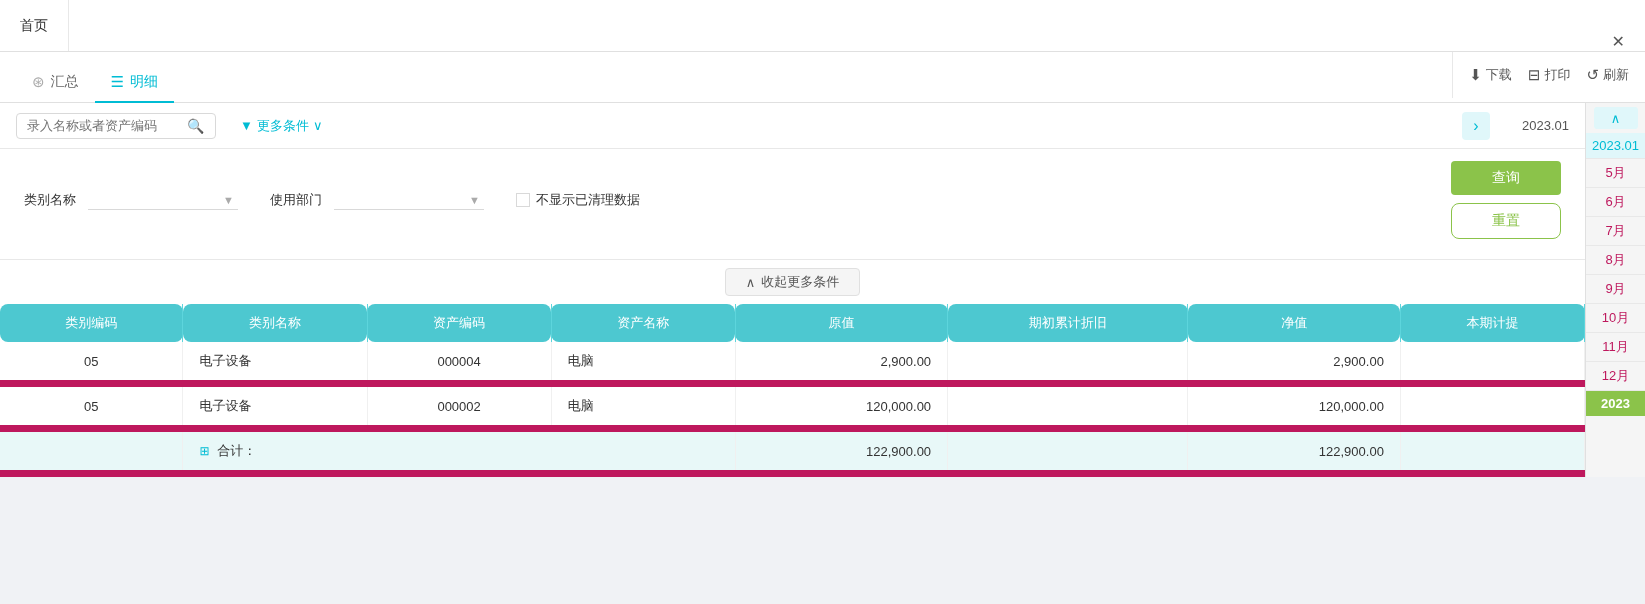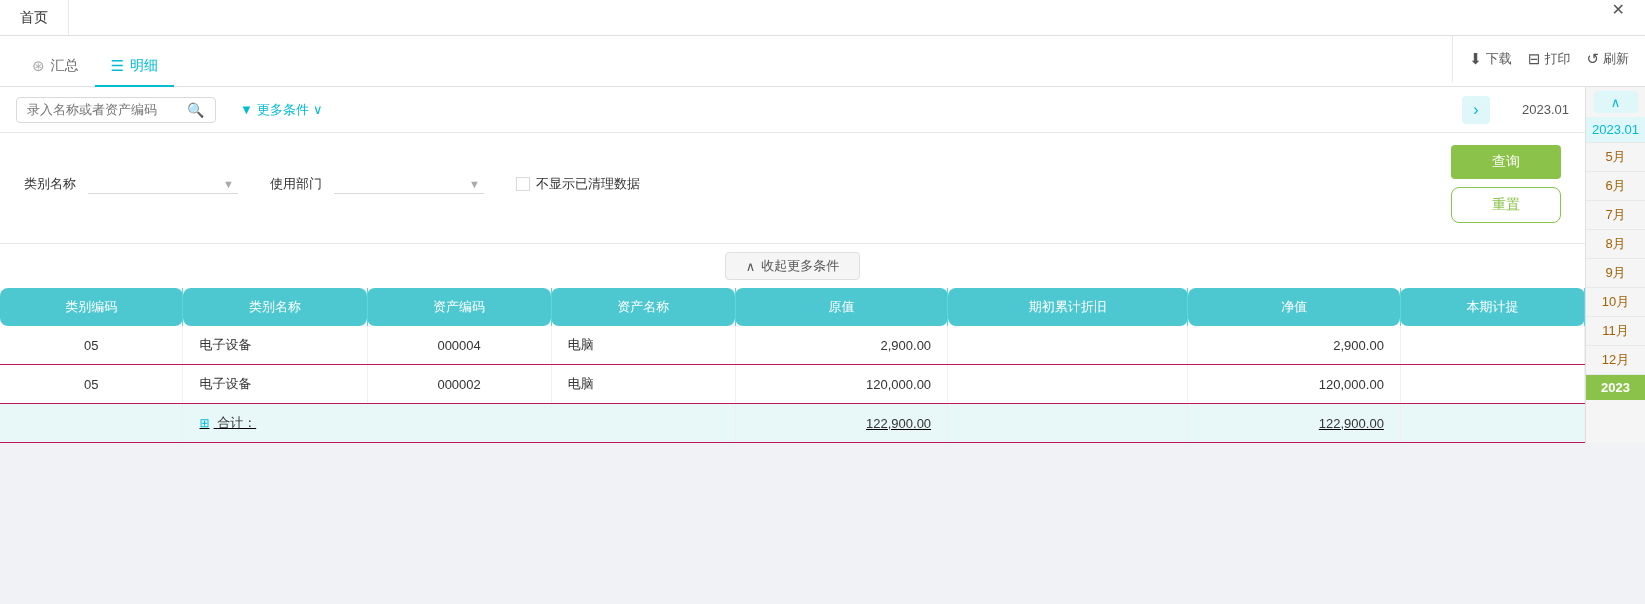--- a/index.html
+++ b/index.html
@@ -1,20 +1,20 @@
 <!DOCTYPE html>
 <html><head>
   <meta charset="utf-8">
   <style>
     * { box-sizing: border-box; margin: 0; padding: 0; }
     body { font-family: "Microsoft YaHei", "PingFang SC", sans-serif; font-size: 13px; background: #f0f2f5; width: 1645px; min-height: 604px; overflow-x: hidden; }
 
     
     .top-nav {
-      display: flex; align-items: flex-start; background: #fff; height: 36px;
+      display: flex; align-items: flex-end; background: #fff; height: 52px;
       border-bottom: 1px solid #e0e0e0; padding: 0 0 0 0; gap: 13px;
     }
     .nav-home {
       padding: 0 20px; height: 100%; display: flex; align-items: center;
       color: #333; font-size: 14px; cursor: pointer; border-right: 1px solid #e8e8e8;
     }
     .nav-tab {
       height: 100%; display: flex; align-items: center; padding: 0 16px;
       background: #4dc8d0; color: #fff; font-size: 14px; cursor: pointer;
       border-right: 1px solid #e8e8e8; position: relative;
@@ -114,24 +114,24 @@
 
     
     .table-wrap { background: #fff; overflow-x: auto; }
     table { width: 100%; border-collapse: collapse; }
     thead tr { background: #4dc8d0; }
     thead th {
       color: #fff; font-size: 13px; font-weight: 500; padding: 10px 16px;
       text-align: center; border-right: 1px solid #5dd5dc; border-radius: 8px;
     }
     tbody tr { background: #fff; }
-    tbody tr.total-row { background: #e8f8f8; text-decoration: underline; }
+    tbody tr.total-row { background: #e8f8f8; }
     tbody td {
       padding: 10px 16px; font-size: 13px; color: #333;
-      border-bottom: 1px solid #be185d; border-right: 1px solid #f0f0f0;
+      border-bottom: 7px solid #be185d; border-right: 1px solid #f0f0f0;
     }
     td.num { text-align: right; }
     td.center { text-align: center; }
     .total-icon { color: #00bcd4; margin-right: 4px; font-size: 12px; }
 
     .main-content { position: relative; }
     .content-with-sidebar { display: flex; }
     .content-main { flex: 1; min-width: 0; }
 
     .date-panel {
@@ -141,21 +141,21 @@
     .date-panel-header {
       background: #8bc34a; color: #fff; width: 100%; text-align: center;
       padding: 5px 0; font-weight: bold; font-size: 13px;
     }
     .date-panel-nav {
       background: #e0f7fa; color: #00bcd4; width: 44px; height: 22px;
       display: flex; align-items: center; justify-content: center;
       cursor: pointer; border-radius: 3px; margin: 4px auto; font-size: 13px;
     }
     .date-panel-month {
-      width: 100%; text-align: center; padding: 5px 0; color: #a16207;
+      width: 100%; text-align: center; padding: 5px 0; color: #be185d;
       cursor: pointer; border-bottom: 1px solid #e8e8e8; font-size: 13px;
     }
     .date-panel-current {
       background: #e0f7fa; color: #00bcd4;
     }
   </style>
 </head>
 <body>
 
 <div class="main-content">

